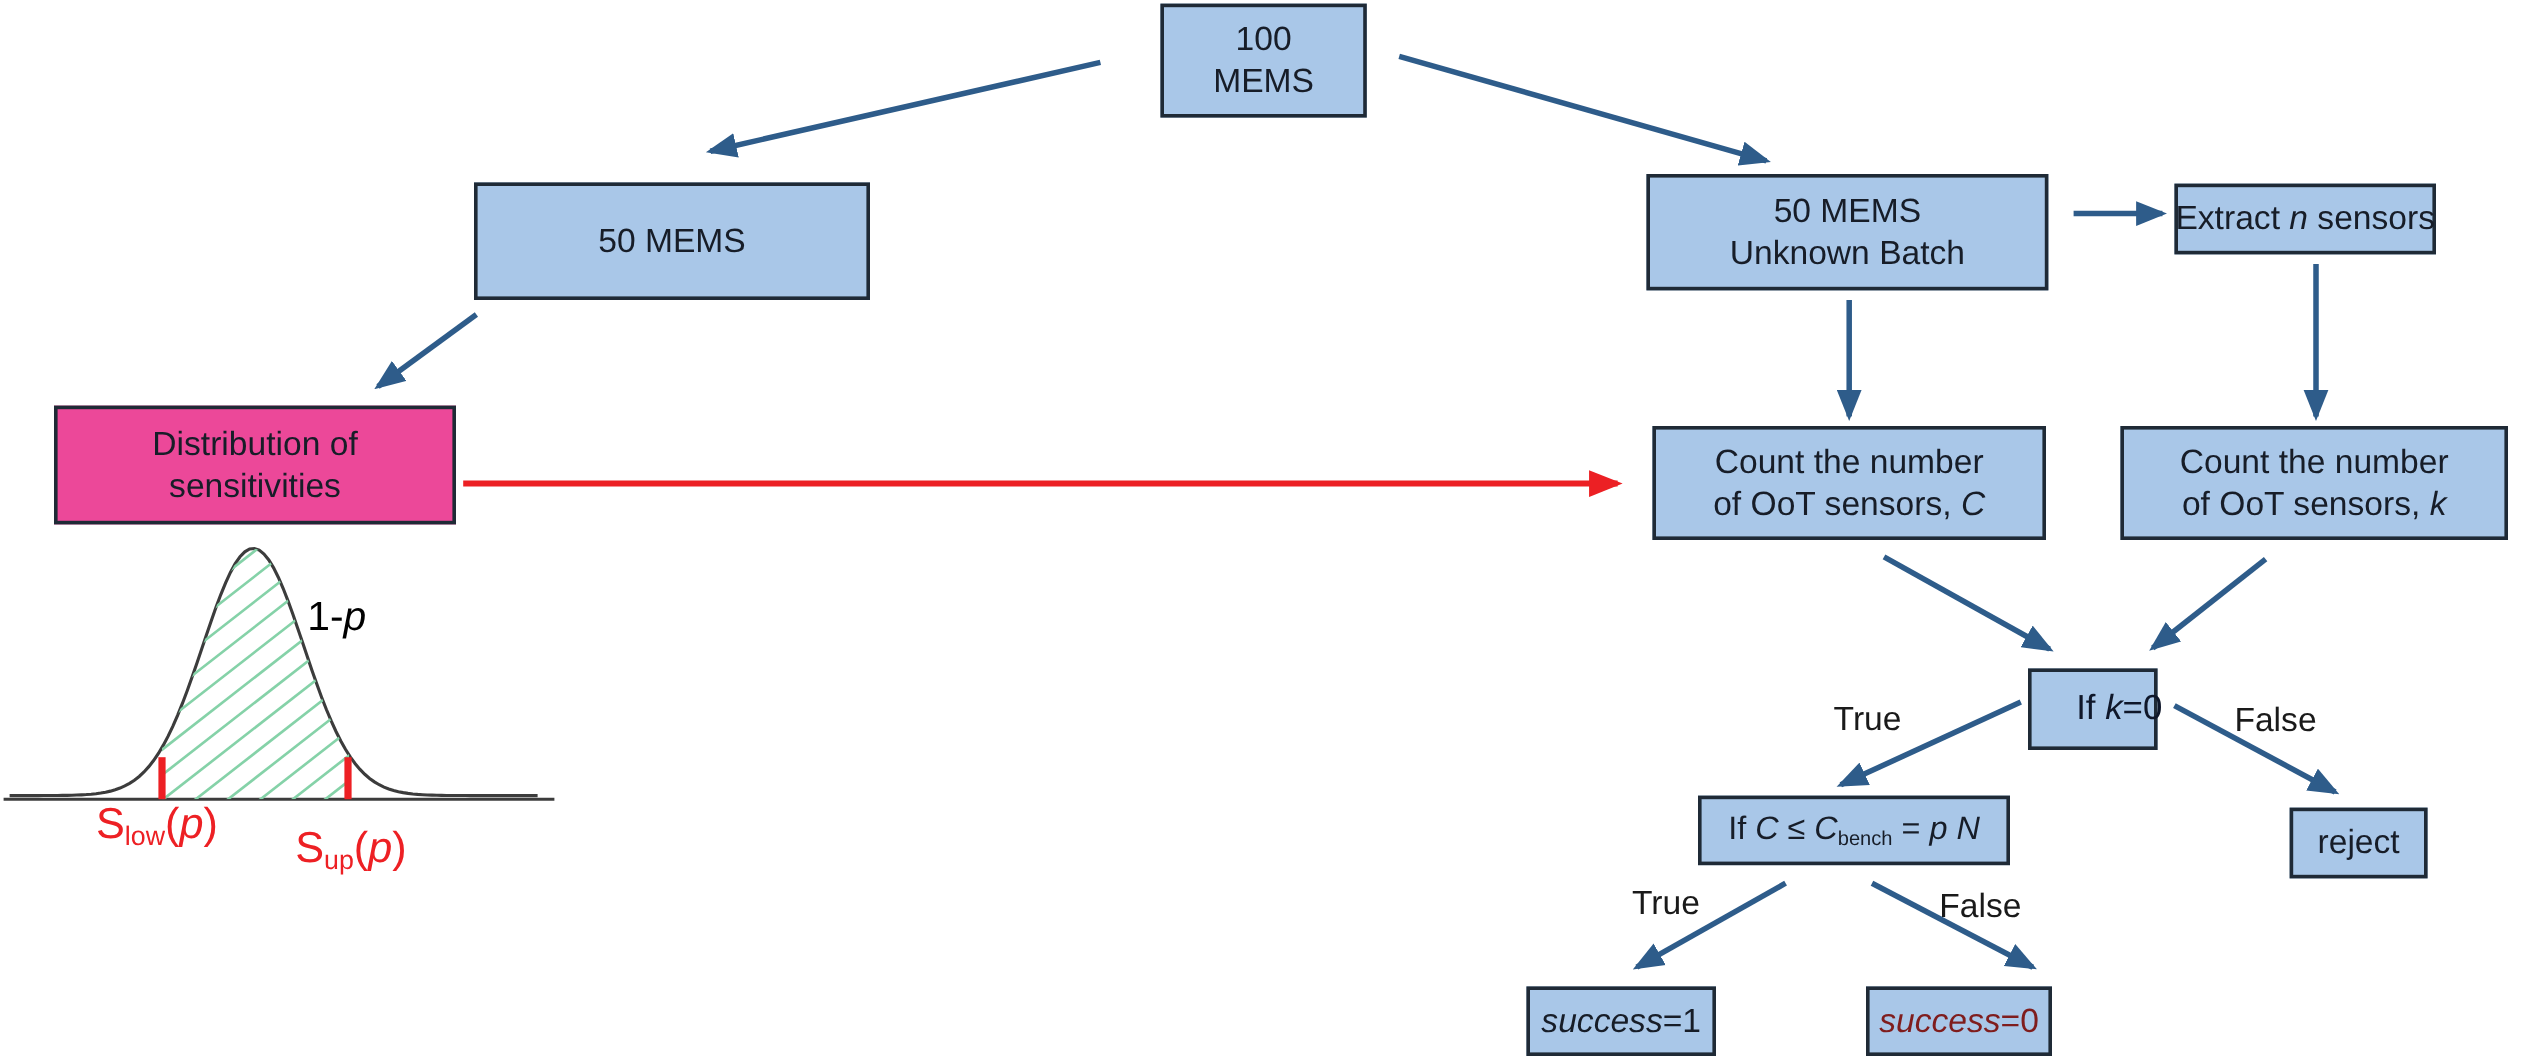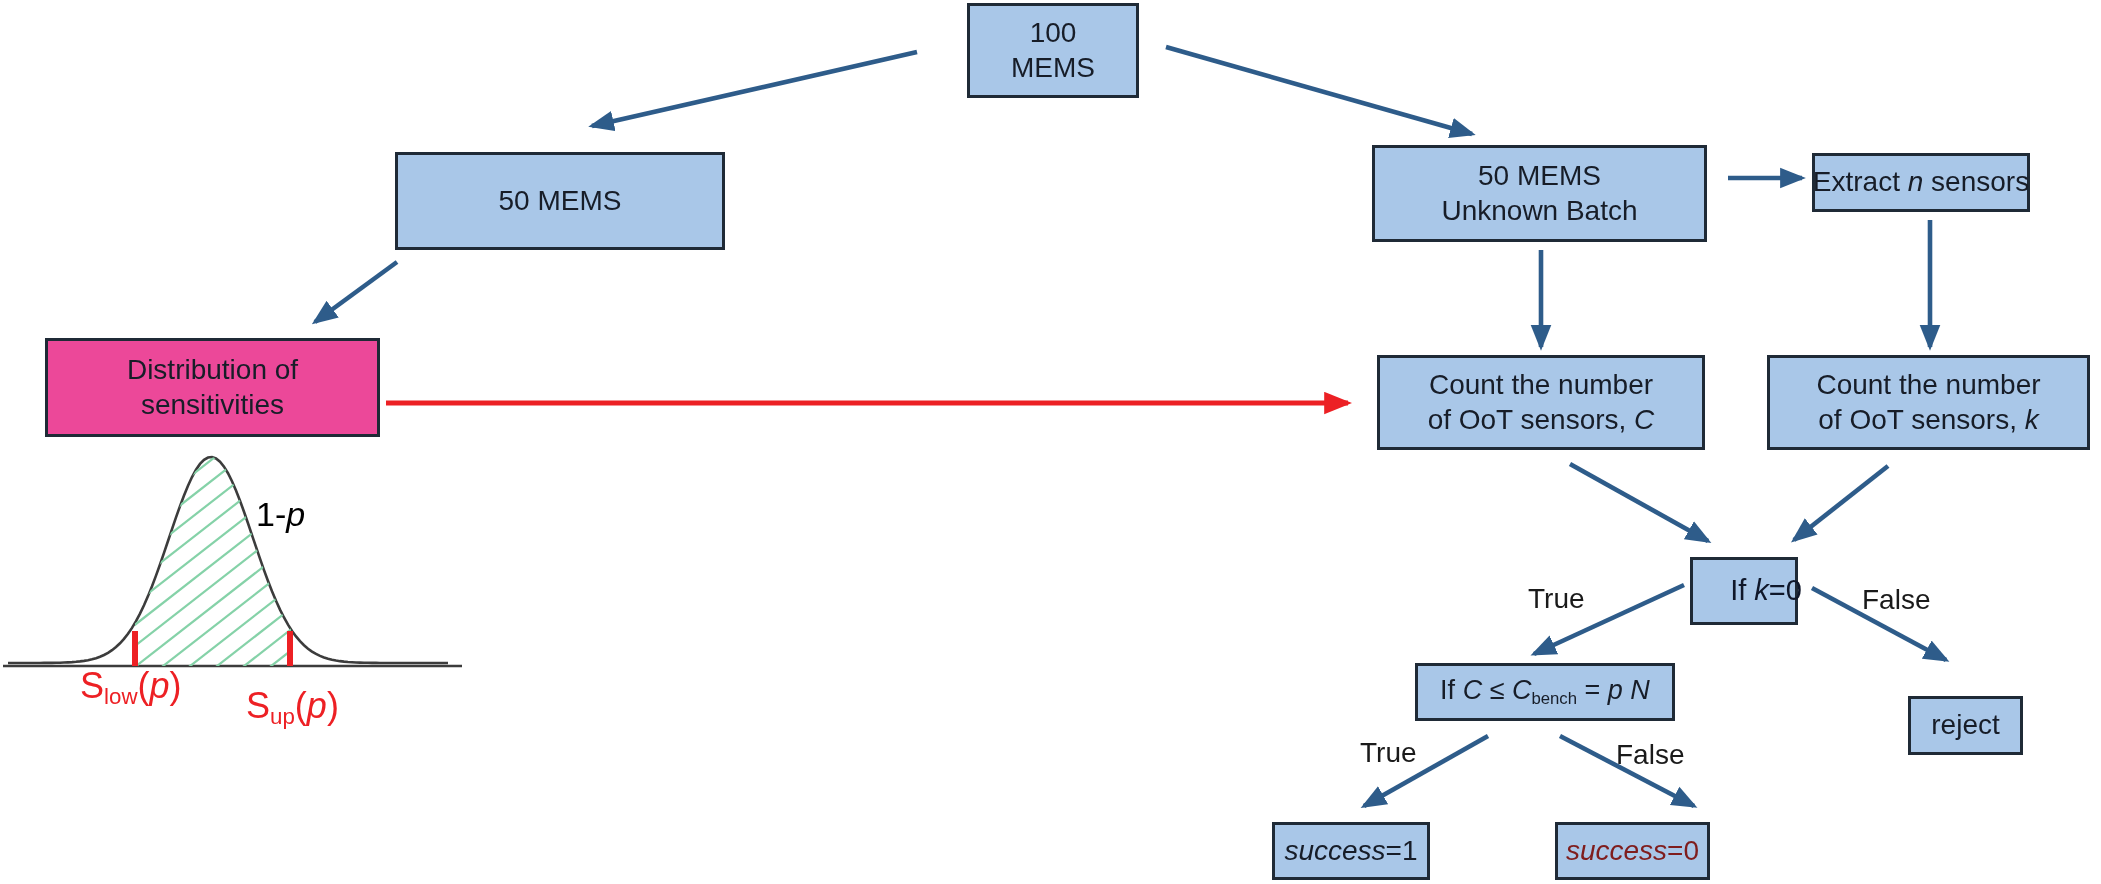--- a/index.html
+++ b/index.html
@@ -96,21 +96,21 @@
       <div class="line"><span>Count the number</span></div>
       <div class="line"><span>of OoT sensors, </span><span class="i">C</span></div>
     </div>
     <div class="node" style="left: 1767px; top: 355px; width: 323px; height: 95px; background: rgb(169, 199, 232); border: 3px solid rgb(31, 42, 54); color: rgb(23, 29, 40); font-size: 28px;">
       <div class="line"><span>Count the number</span></div>
       <div class="line"><span>of OoT sensors, </span><span class="i">k</span></div>
     </div>
     <div class="node" style="left: 1690px; top: 557px; width: 108px; height: 68px; background: rgb(169, 199, 232); border: 3px solid rgb(31, 42, 54); color: #0f172a; font-size: 29px; padding-left: 44px;">
       <div class="line"><span>If </span><span class="i">k</span><span>=0</span></div>
     </div>
-    <div class="node" style="left: 1908px; top: 696px; width: 115px; height: 59px; background: rgb(169, 199, 232); border: 3px solid rgb(31, 42, 54); color: rgb(23, 29, 40); font-size: 28px;">
+    <div class="node" style="left: 1908px; top: 673px; width: 115px; height: 59px; background: rgb(169, 199, 232); border: 3px solid rgb(31, 42, 54); color: rgb(23, 29, 40); font-size: 28px;">
       <div class="line"><span>reject</span></div>
     </div>
     <div class="node" style="left: 1415px; top: 663px; width: 260px; height: 58px; background: rgb(169, 199, 232); border: 3px solid rgb(31, 42, 54); color: rgb(23, 29, 40); font-size: 27px;">
       <div class="line"><span>If </span><span class="i">C</span><span> ≤ </span><span class="i">C</span><span class="sub">bench</span><span> = </span><span class="i">p N</span></div>
     </div>
     <div class="node" style="left: 1272px; top: 822px; width: 158px; height: 58px; background: rgb(169, 199, 232); border: 3px solid rgb(31, 42, 54); color: rgb(23, 29, 40); font-size: 28px;">
       <div class="line"><span class="i">success</span><span>=1</span></div>
     </div>
     <div class="node" style="left: 1555px; top: 822px; width: 155px; height: 58px; background: rgb(169, 199, 232); border: 3px solid rgb(31, 42, 54); color: #7f1d1d; font-size: 28px;">
       <div class="line"><span class="i">success</span><span>=0</span></div>

